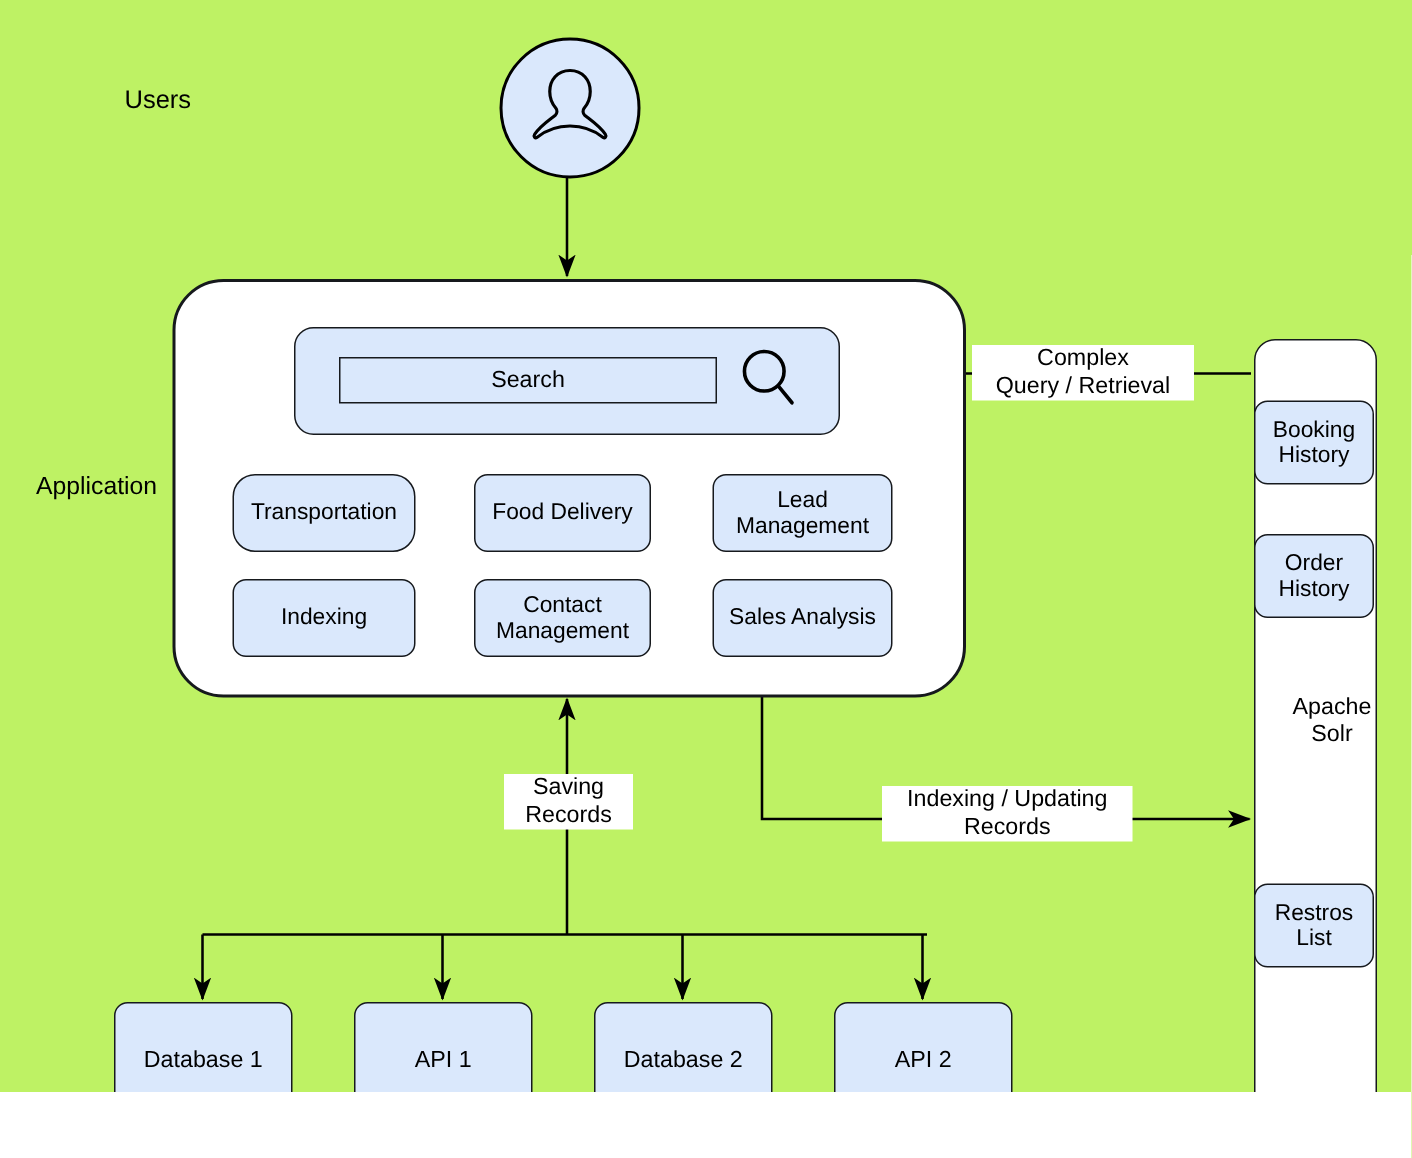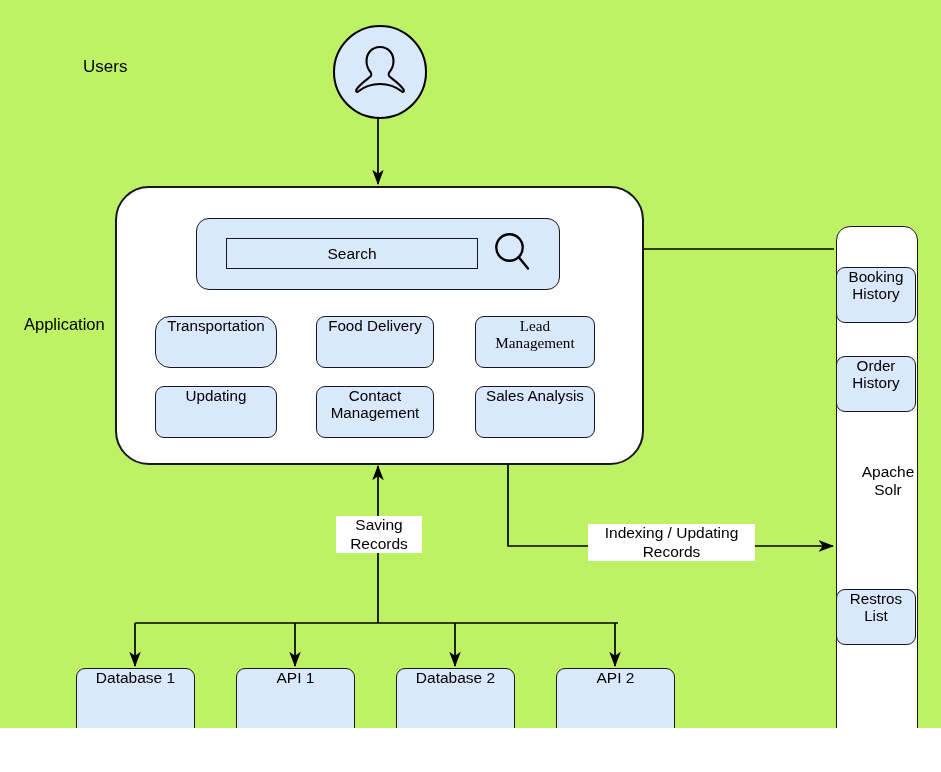--- a/index.html
+++ b/index.html
@@ -25,20 +25,21 @@
     width: 941px;
     height: 772px;
     pointer-events: none;
   }
 
   
   .node {
     position: absolute;
     box-sizing: border-box;
     display: flex;
+    align-items: center;
     justify-content: center;
     text-align: center;
     color: #000000;
     line-height: 1.15;
     white-space: pre-line;
   }
   .bluebox {
     background: #dae8fc;
     border: 1.6px solid #16191d;
     border-radius: 9px;
@@ -230,27 +231,27 @@
       <line x1="26.8" y1="26.3" x2="36" y2="37.5" stroke="#000000" stroke-width="2.4" stroke-linecap="round"></line>
     </svg>
   </div>
 
   <div class="node bluebox tile" style="left:155px; top:316px; width:122px; height:52px;border-radius:15px;">
     <span>Transportation</span>
   </div>
   <div class="node bluebox tile" style="left:316px; top:316px; width:118px; height:52px;">
     <span>Food Delivery</span>
   </div>
-  <div class="node bluebox tile" style="left:475px; top:316px; width:120px; height:52px;font-family:Liberation Serif, serif;">
+  <div class="node bluebox tile" style="left:475px; top:316px; width:120px; height:52px;">
     <span>Lead
 Management</span>
   </div>
 
   <div class="node bluebox tile" style="left:155px; top:386px; width:122px; height:52px;">
-    <span>Updating</span>
+    <span>Indexing</span>
   </div>
   <div class="node bluebox tile" style="left:316px; top:386px; width:118px; height:52px;">
     <span>Contact
 Management</span>
   </div>
   <div class="node bluebox tile" style="left:475px; top:386px; width:120px; height:52px;">
     <span>Sales Analysis</span>
   </div>
 
   <div class="solr-panel"></div>
@@ -276,20 +277,22 @@
   <div class="node bluebox store" style="left:236px; top:668px; width:119px; height:78px;">
     <span>API 1</span>
   </div>
   <div class="node bluebox store" style="left:396px; top:668px; width:119px; height:78px;">
     <span>Database 2</span>
   </div>
   <div class="node bluebox store" style="left:556px; top:668px; width:119px; height:78px;">
     <span>API 2</span>
   </div>
 
+  <div class="edge-label" style="left:648px; top:230px; width:148px;">Complex
+Query / Retrieval</div>
 
   <div class="edge-label" style="left:336px; top:516px; width:86px;">Saving
 Records</div>
 
   <div class="edge-label" style="left:588px; top:524px; width:167px;">Indexing / Updating
 Records</div>
 
 </div>
 
 </body></html>

